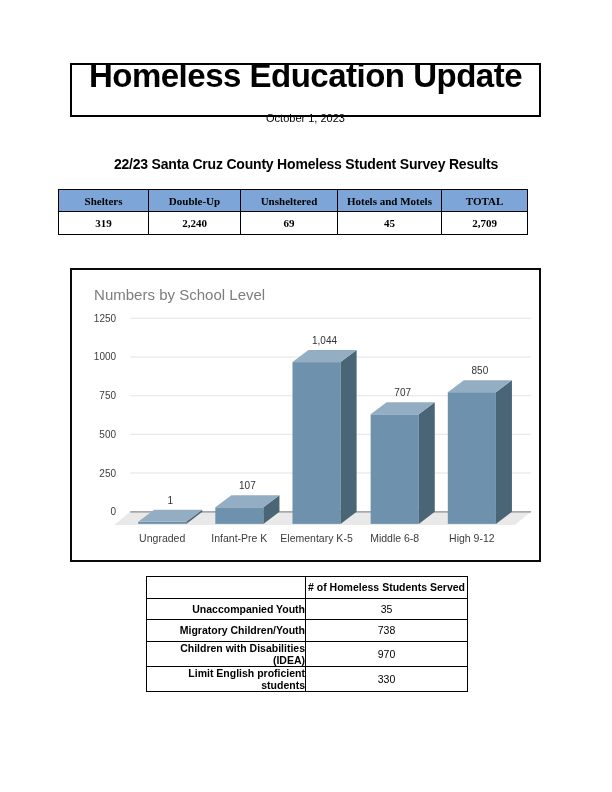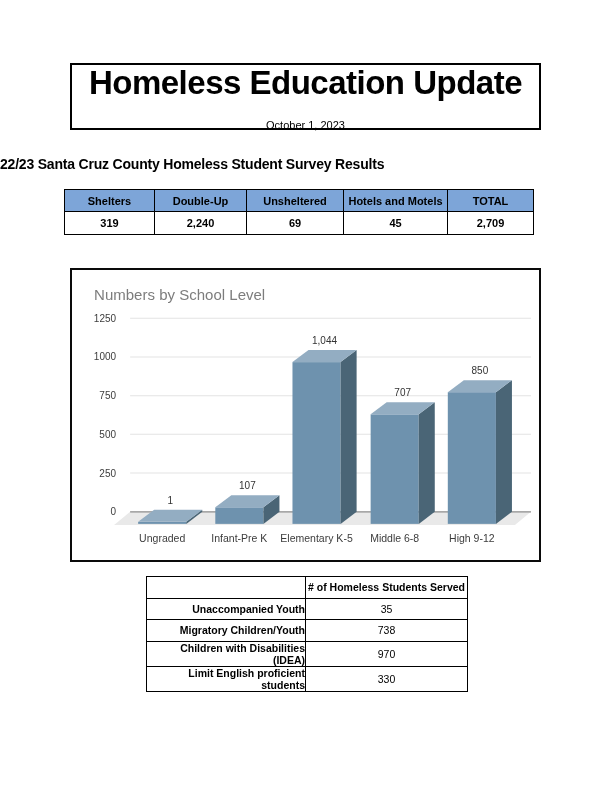--- a/index.html
+++ b/index.html
@@ -2,38 +2,38 @@
 <html><head>
 <meta charset="utf-8">
 <style>
   html,body{margin:0;padding:0;}
   body{
     width:612px;height:792px;background:#ffffff;position:relative;overflow:hidden;
     font-family:"Liberation Sans", sans-serif;color:#000;
   }
   
   .title-box{
-    position:absolute;left:70px;top:63px;width:471px;height:67px;
+    position:absolute;left:70px;top:63px;width:471px;height:54px;
     border:2px solid #000;box-sizing:border-box;background:#fff;
     display:flex;flex-direction:column;align-items:center;justify-content:center;
   }
   .main-title{
     font-size:33px;font-weight:bold;letter-spacing:-0.5px;line-height:38px;
     white-space:nowrap;margin-top:2px;
   }
   .date-line{font-size:11px;line-height:13px;margin-top:17px;}
   
   .subtitle{
-    position:absolute;left:0;top:156px;width:612px;
+    position:absolute;left:0;top:156px;width:612px;text-align:center;
     font-size:14px;font-weight:bold;letter-spacing:-0.2px;
   }
   
   .survey-table{
-    position:absolute;left:64px;top:189px;width:469px;
-    border-collapse:collapse;table-layout:fixed;
+    position:absolute;left:58px;top:189px;width:469px;
+    border-collapse:collapse;table-layout:fixed;font-family:Liberation Serif, serif;
   }
   .survey-table td{
     border:1.5px solid #000;text-align:center;vertical-align:middle;
     font-size:11px;font-weight:bold;padding:0;
   }
   .survey-table tr.hdr td{height:21px;}
   .survey-table tr.val td{height:22px;background:#fff;}
   
   .chart-box{
     position:absolute;left:70px;top:268px;width:471px;height:294px;

